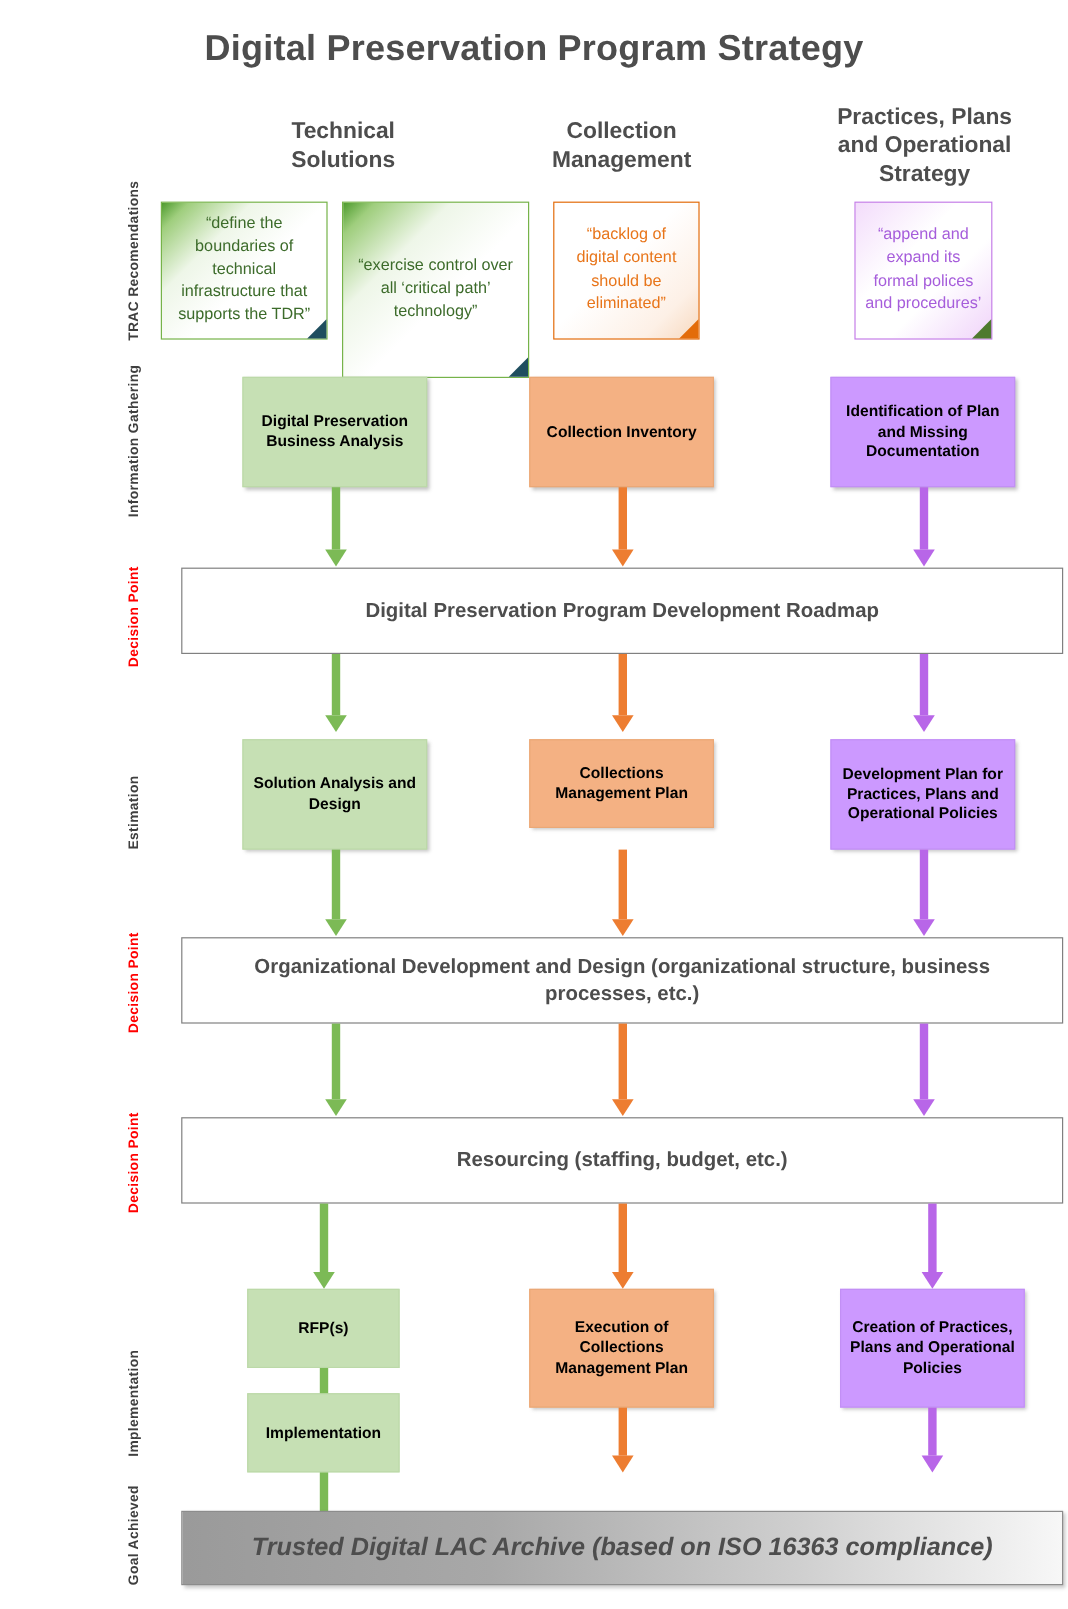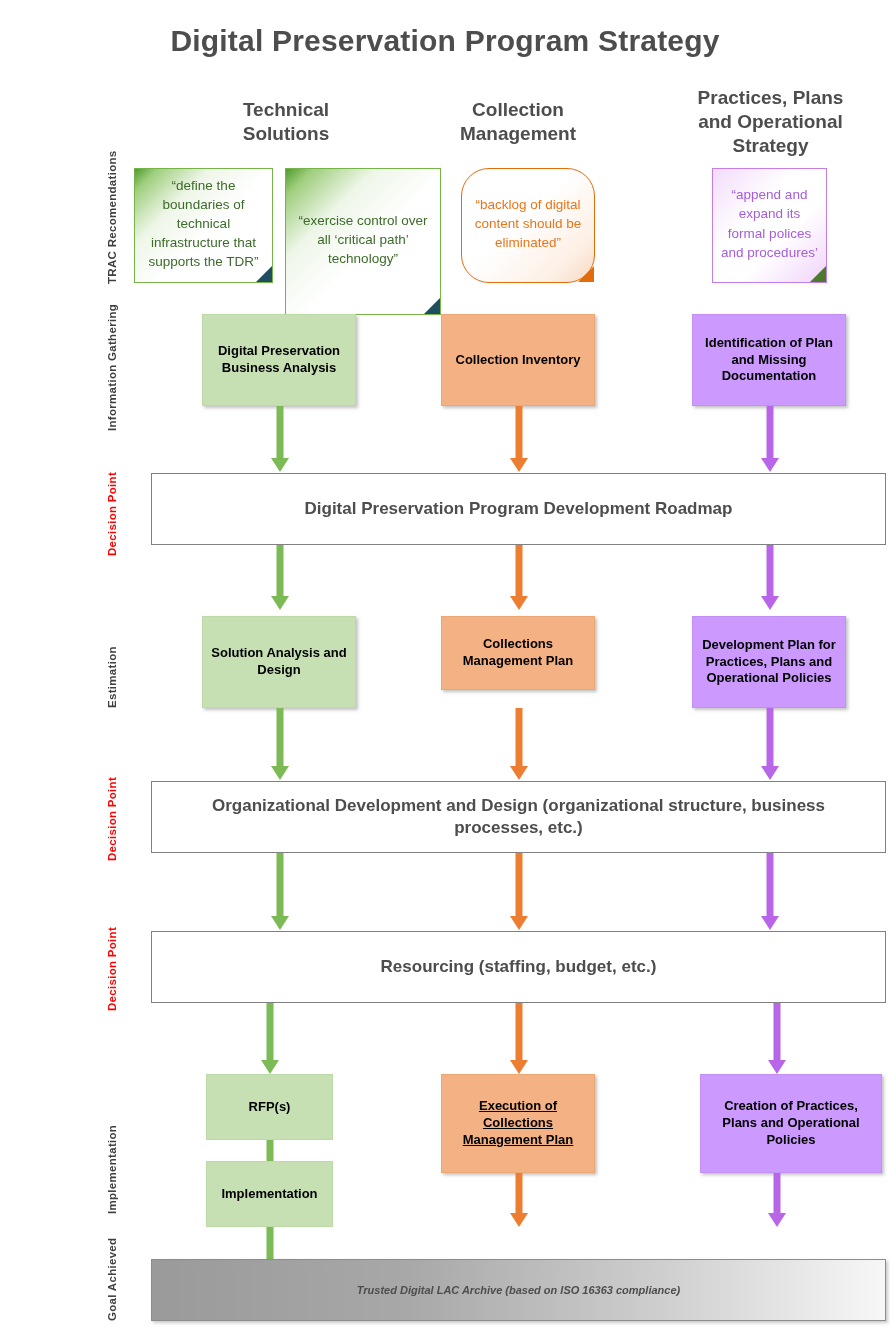--- a/index.html
+++ b/index.html
@@ -52,21 +52,21 @@
   
   .bar{position:absolute;box-sizing:border-box;background:#ffffff;
        border:1px solid #808080;display:flex;align-items:center;justify-content:center;
        text-align:center;font-size:17px;font-weight:bold;color:#4d4d4d;line-height:1.3;
        padding:4px 16px;}
 
   
   .goal{position:absolute;box-sizing:border-box;border:1px solid #8c8c8c;
         background:linear-gradient(to right,#9a9a9a 0%,#a8a8a8 35%,#cfcfcf 70%,#f7f7f7 100%);
         display:flex;align-items:center;justify-content:center;text-align:center;
-        font-size:11px;font-weight:bold;font-style:italic;color:#4d4d4d;
+        font-size:21px;font-weight:bold;font-style:italic;color:#4d4d4d;
         box-shadow:2px 2px 3px rgba(120,120,120,.4);}
 
   
   .arrow{position:absolute;}
   .arrow .shaft{position:absolute;left:50%;top:0;transform:translateX(-50%);width:7px;}
   .arrow .head{position:absolute;left:50%;bottom:0;transform:translateX(-50%);
                width:0;height:0;border-left:9px solid transparent;border-right:9px solid transparent;}
   .arrow.g .shaft{background:#7cba56;} .arrow.g .head{border-top:14px solid #7cba56;}
   .arrow.o .shaft{background:#ed7d31;} .arrow.o .head{border-top:14px solid #ed7d31;}
   .arrow.p .shaft{background:#b866e8;} .arrow.p .head{border-top:14px solid #b866e8;}
@@ -105,21 +105,21 @@
   <div class="note green" style="left:134px;top:152px;width:139px;height:115px;">
     <span>“define the boundaries of technical infrastructure that supports the TDR”</span>
     <span class="fold"></span>
   </div>
 
   <div class="note green" style="left:285px;top:152px;width:156px;height:147px;">
     <span>“exercise control over all ‘critical path’ technology”</span>
     <span class="fold"></span>
   </div>
 
-  <div class="note orange" style="left:461px;top:152px;width:134px;height:115px;border-radius:28px;">
+  <div class="note orange" style="left:461px;top:152px;width:122px;height:115px;">
     <span>“backlog of digital content should be eliminated”</span>
     <span class="fold"></span>
   </div>
 
   <div class="note purple" style="left:712px;top:152px;width:115px;height:115px;">
     <span>“append and expand its formal polices and procedures’</span>
     <span class="fold"></span>
   </div>
 
   <div class="box green shadow" style="left:202px;top:298px;width:154px;height:92px;">Digital Preservation Business Analysis</div>
@@ -196,22 +196,22 @@
     <span class="shaft" style="height:57px;"></span>
     <span class="head"></span>
   </div>
   <div class="arrow p" style="left:767px;top:987px;width:20px;height:71px;">
     <span class="shaft" style="height:57px;"></span>
     <span class="head"></span>
   </div>
 
   <div class="box green" style="left:206px;top:1058px;width:127px;height:66px;">RFP(s)</div>
   <div class="box green" style="left:206px;top:1145px;width:127px;height:66px;">Implementation</div>
-  <div class="box orange shadow" style="left:441px;top:1058px;width:154px;height:99px;text-decoration:underline;">Execution of Collections Management Plan</div>
-  <div class="box purple shadow" style="left:700px;top:1058px;width:182px;height:99px;">Creation of Practices, Plans and Operational Policies</div>
+  <div class="box orange shadow" style="left:441px;top:1058px;width:154px;height:99px;">Execution of Collections Management Plan</div>
+  <div class="box purple shadow" style="left:700px;top:1058px;width:154px;height:99px;">Creation of Practices, Plans and Operational Policies</div>
 
   <div class="arrow g stub" style="left:260px;top:1124px;width:20px;height:21px;">
     <span class="shaft"></span>
 
   </div>
 
   <div class="arrow g" style="left:260px;top:1211px;width:20px;height:55px;">
     <span class="shaft" style="height:41px;"></span>
     <span class="head"></span>
   </div>

